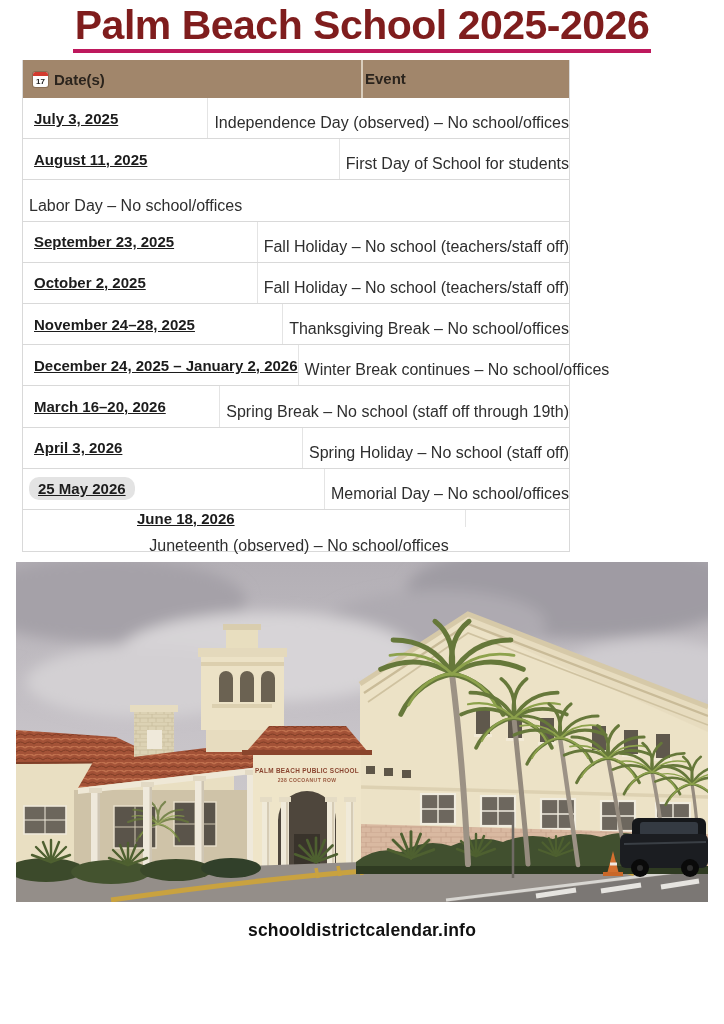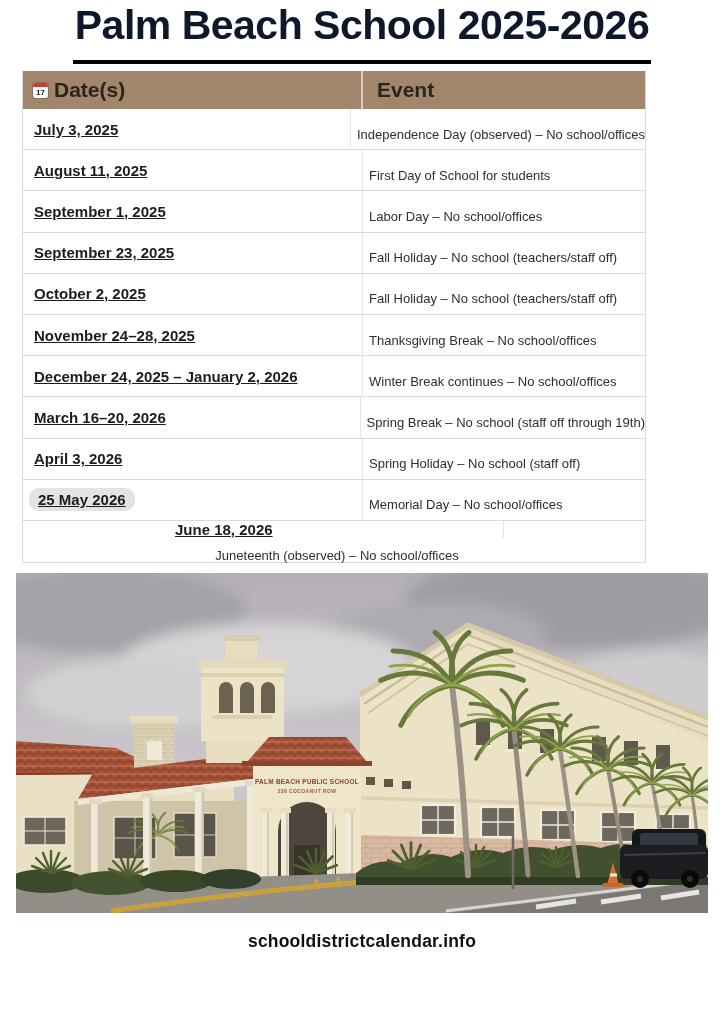--- a/index.html
+++ b/index.html
@@ -10,29 +10,29 @@
     overflow: hidden;
     color: #1c1c1c;
   }
   
   .title-wrap { text-align: center; margin-top: 3px; }
   .page-title {
     display: inline-block;
     font-size: 41px;
     font-weight: 800;
     letter-spacing: -0.5px;
-    color: #0f172a;
+    color: #7f1d1d;
     line-height: 1.1;
-    border-bottom: 4px solid #000000;
-    padding: 0 2px 12px 2px;
+    border-bottom: 4px solid #be185d;
+    padding: 0 2px 1px 2px;
   }
   
   .cal-table {
     margin: 7px 22px 0 22px;
-    width: 624px;
+    width: 548px;
     border-left: 1px solid var(--row-border, #d9d9d9);
     border-right: 1px solid var(--row-border, #d9d9d9);
     border-bottom: 1px solid var(--row-border, #d9d9d9);
   }
   .t-head {
     display: flex;
     align-items: center;
     height: 38px;
     background: var(--table-header-bg, #a1866b);
   }
@@ -40,25 +40,25 @@
     width: 340px;
     display: flex;
     align-items: center;
     gap: 6px;
     padding-left: 10px;
     border-right: 2px solid #d9cdbc;
     height: 100%;
   }
   .t-head .h-event {
     flex: 1;
-    padding-left: 14px;
+    padding-left: 2px;
   }
   .t-head .h-label {
     font-weight: 700;
-    font-size: 21px;
+    font-size: 15px;
     color: #2b241d;
   }
   .cal-icon {
     width: 15px; height: 15px;
     background: #fdfdfd;
     border-radius: 2.5px;
     display: inline-flex;
     flex-direction: column;
     overflow: hidden;
     box-shadow: 0 0 0 1px rgba(60,40,20,.25);
@@ -86,21 +86,21 @@
     border-right: 1px solid #e4e4e4;
     height: 100%;
     display: flex;
     align-items: center;
     white-space: nowrap;
     text-decoration: underline;
   }
   .c-event {
     flex: 1;
     padding-left: 6px;
-    font-size: 13px;
+    font-size: 16px;
     font-weight: 400;
     color: #2e2e2e;
     white-space: nowrap;
     margin-top: 10px;
   }
   .pill {
     background: var(--highlight-pill, #e3e3e3);
     border-radius: 10px;
     padding: 3px 9px;
     margin-left: -5px;
@@ -157,23 +157,20 @@
   <div class="t-row">
     <div class="c-date">
       <span>August 11, 2025</span>
     </div>
     <div class="c-event">
       <span>First Day of School for students</span>
     </div>
   </div>
 
   <div class="t-row">
-    <div class="c-date">
-      <span>September 1, 2025</span>
-    </div>
     <div class="c-event">
       <span>Labor Day – No school/offices</span>
     </div>
   </div>
 
   <div class="t-row">
     <div class="c-date">
       <span>September 23, 2025</span>
     </div>
     <div class="c-event">

